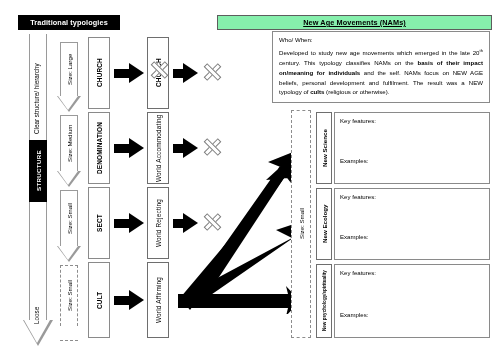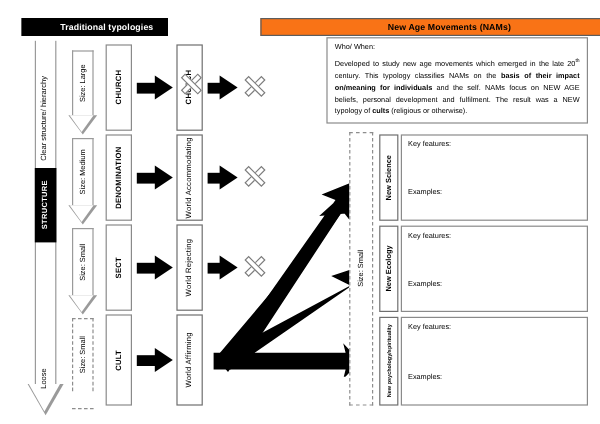--- a/index.html
+++ b/index.html
@@ -3,24 +3,24 @@
 <meta charset="utf-8">
 <style>
   html,body{margin:0;padding:0;background:#ffffff;}
   body{width:500px;height:353px;position:relative;overflow:hidden;
        font-family:"Liberation Sans",sans-serif;color:#000;}
   .page{position:absolute;inset:0;}
 
   
   .tab{position:absolute;height:13px;border:1px solid #5d5d5d;
        display:flex;align-items:center;justify-content:center;
-       font-size:7.3px;font-weight:bold;letter-spacing:.1px;white-space:nowrap;padding-left:20px;}
+       font-size:7.3px;font-weight:bold;letter-spacing:.1px;white-space:nowrap;}
   .tab.dark{background:#000;color:#fff;border-color:#000;}
   .tab.grey{background:#c9c9c9;color:#1a1a1a;}
-  .tab.light{background:#f97316;color:#000;}
+  .tab.light{background:#86efac;color:#000;text-decoration:underline;}
 
   
   .box{position:absolute;background:#fff;border:1px solid #8a8a8a;box-sizing:border-box;}
   .box.d2{border:1px solid #6e6e6e;}
   .vlabel{position:absolute;display:flex;align-items:center;justify-content:center;
           writing-mode:vertical-rl;transform:rotate(180deg);
           font-size:6.4px;font-weight:bold;white-space:nowrap;letter-spacing:.2px;}
   .vlabel.thin{font-weight:normal;}
 
   

